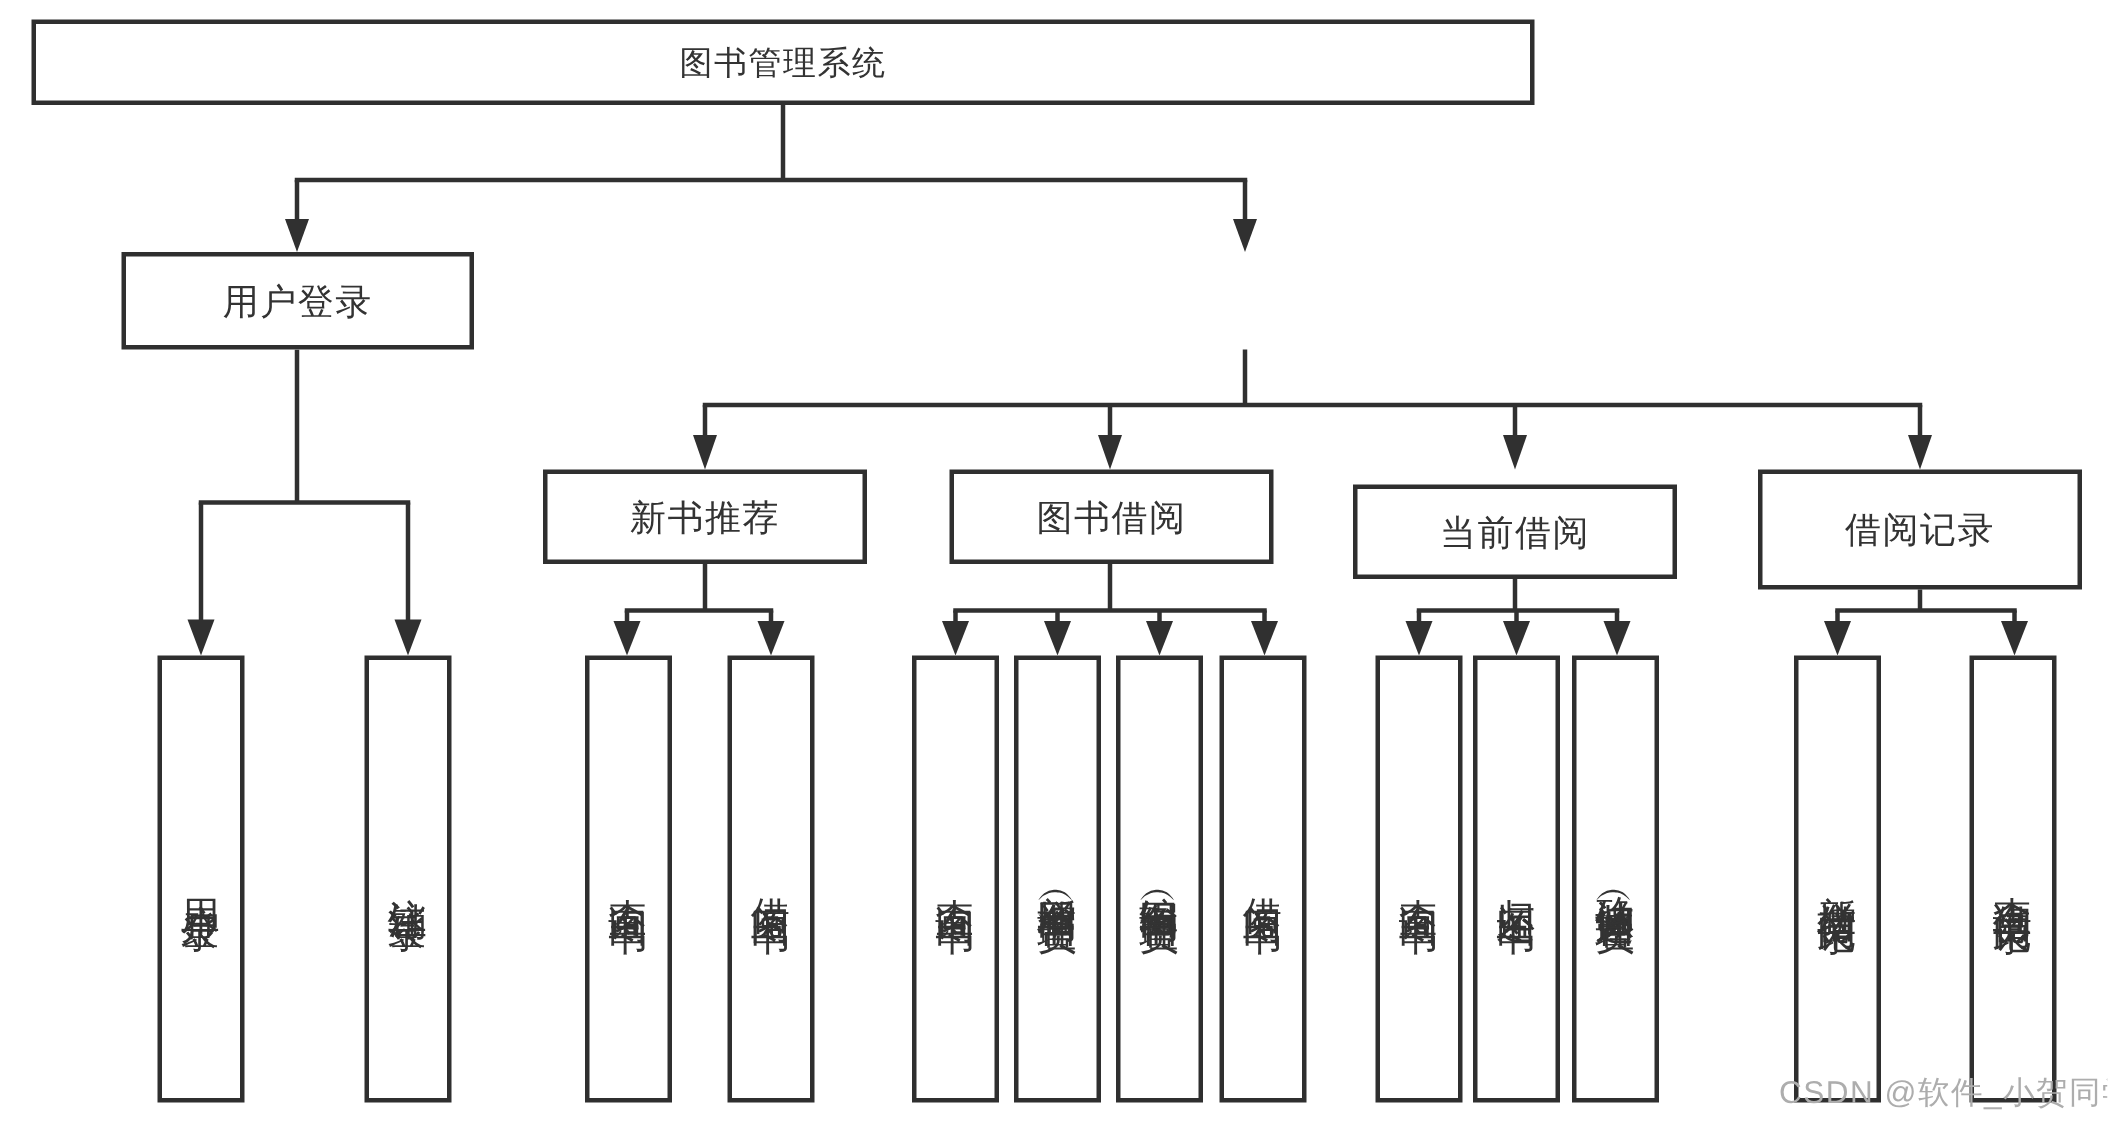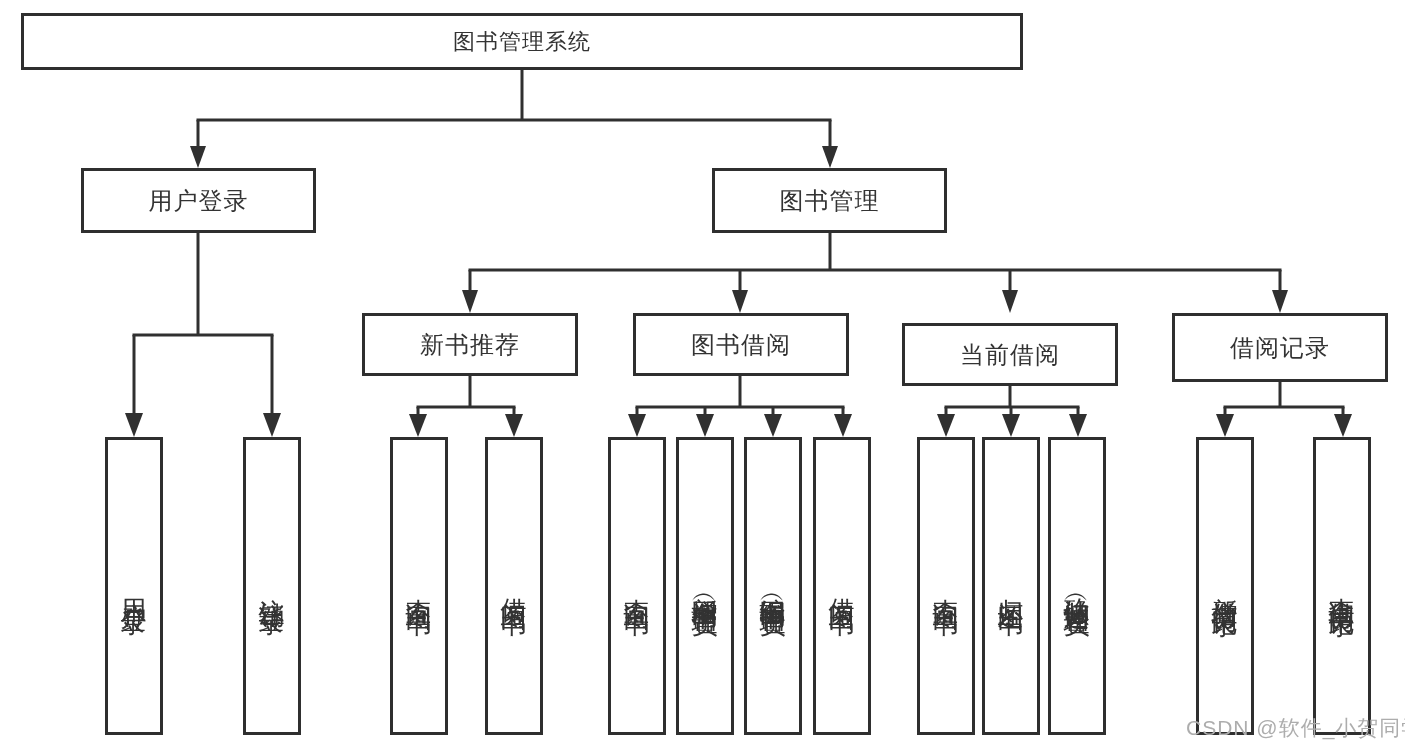--- a/index.html
+++ b/index.html
@@ -107,26 +107,25 @@
     <path class="wire" d="M1223.5 407 H1344.5"></path>
     <path class="wire" d="M1225 407 V416"></path>
     <polygon class="arrow" points="1216,414 1234,414 1225,437"></polygon>
     <path class="wire" d="M1343 407 V416"></path>
     <polygon class="arrow" points="1334,414 1352,414 1343,437"></polygon>
   </svg>
 
   <div class="box root-box" style="left:21px; top:13px; width:1002px; height:57px;">图书管理系统</div>
 
   <div class="box h-box" style="left:81px; top:168px; width:235px; height:65px;">用户登录</div>
-  <div class="box h-box" style="left:712px; top:168px; width:235px; height:65px;">图书管理</div>
 
   <div class="box h-box" style="left:362px; top:313px; width:216px; height:63px;">新书推荐</div>
   <div class="box h-box" style="left:633px; top:313px; width:216px; height:63px;">图书借阅</div>
   <div class="box h-box" style="left:902px; top:313px; width:216px; height:63px;margin-top:10px;">当前借阅</div>
-  <div class="box h-box" style="left:1172px; top:313px; width:216px; height:69px;">借阅记录</div>
+  <div class="box h-box" style="left:1172px; top:313px; width:216px; height:80px;">借阅记录</div>
 
   <div class="box leaf-box" style="left:105px; top:437px; width:58px; height:298px;">用户登录</div>
   <div class="box leaf-box" style="left:243px; top:437px; width:58px; height:298px;">注销登录</div>
 
   <div class="box leaf-box" style="left:390px; top:437px; width:58px; height:298px;">查询图书</div>
   <div class="box leaf-box" style="left:485px; top:437px; width:58px; height:298px;">借阅图书</div>
 
   <div class="box leaf-box" style="left:608px; top:437px; width:58px; height:298px;">查询图书</div>
   <div class="box leaf-box" style="left:676px; top:437px; width:58px; height:298px; letter-spacing:2px;">新增图书（管理员）</div>
   <div class="box leaf-box" style="left:744px; top:437px; width:58px; height:298px; letter-spacing:2px;">编辑图书（管理员）</div>

